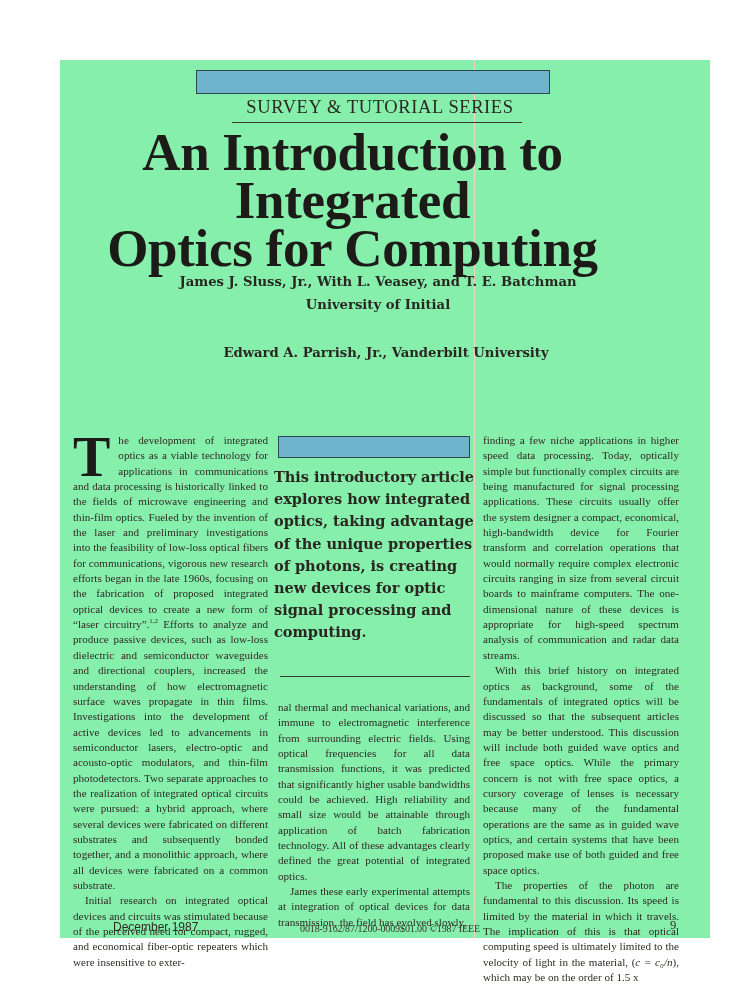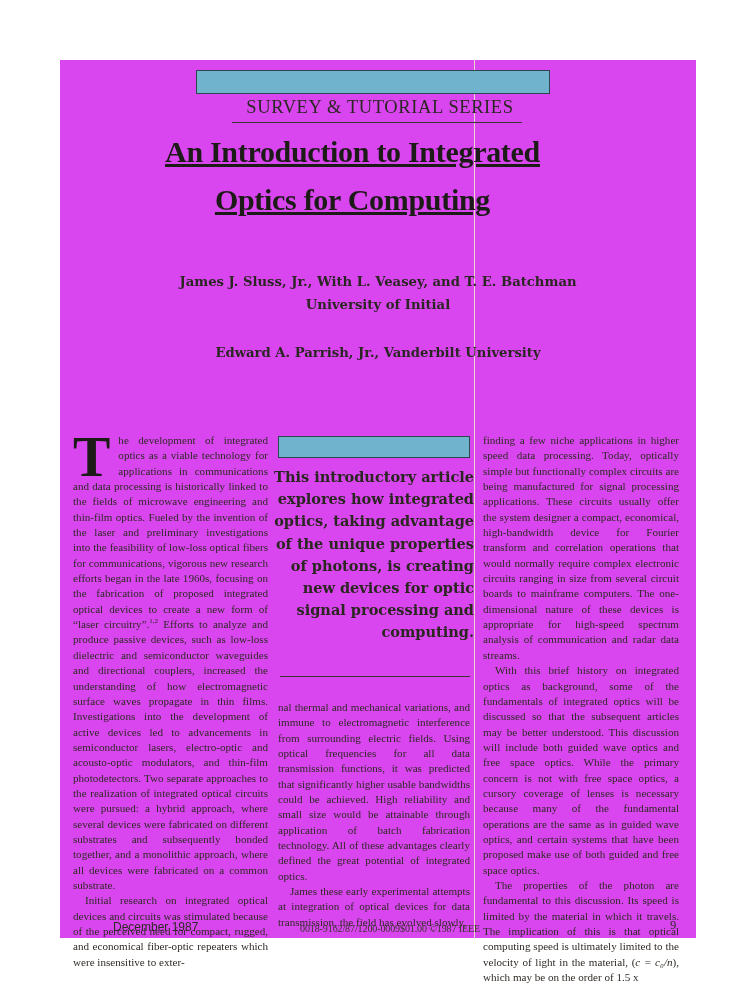--- a/index.html
+++ b/index.html
@@ -1,60 +1,61 @@
 <!DOCTYPE html>
 <html><head>
   <meta charset="utf-8">
   <style>
     html, body { margin:0; padding:0; }
     body { width:755px; height:1000px; background:#ffffff; position:relative; overflow:hidden; }
     .page {
       position:absolute; left:60px; top:60px; width:636px; height:878px;
-      background:#d946ef;
+      background:#86efac;
       font-family:"DejaVu Serif", "Liberation Serif", serif;
       color:#2a2620;
+      padding-left:14px;
     }
     .gutter-line { position:absolute; left:414px; top:0; width:1px; height:878px; background:#ecd8c8; }
     .blue-bar { position:absolute; background:#6fb3cc; border:1.5px solid #2d4650; box-sizing:border-box; }
     .series-bar { left:136px; top:10px; width:354px; height:24px; }
     .series-label {
       position:absolute; left:110px; top:37px; width:420px; text-align:center;
       font-family:"Liberation Serif", serif; font-size:18.5px; letter-spacing:0.6px; color:#2b2823;
     }
     .series-rule { position:absolute; left:112px; top:62px; width:290px; height:1px; background:#3a3630; }
     .title {
       position:absolute; left:0; top:68px; width:585px; text-align:center;
-      font-family:"Liberation Serif", serif; font-weight:bold; font-size:30px; line-height:48px;
-      color:#1d1b18; letter-spacing:-0.3px;text-decoration:underline;
+      font-family:"Liberation Serif", serif; font-weight:bold; font-size:53px; line-height:48px;
+      color:#1d1b18; letter-spacing:-0.3px;
     }
     .authors {
       position:absolute; left:0; top:210px; width:636px; text-align:center;
       font-family:"DejaVu Serif", serif; font-weight:bold; font-size:13.2px; line-height:23px; color:#2a2722;
     }
     .author2 {
-      position:absolute; left:0; top:285px; width:636px; text-align:center;
+      position:absolute; left:8px; top:285px; width:636px; text-align:center;
       font-family:"DejaVu Serif", serif; font-weight:bold; font-size:13.2px; color:#2a2722;
     }
     .col {
       position:absolute; font-family:"Liberation Serif", serif; font-size:11.1px; line-height:15.35px;
       color:#2e2a24; text-align:justify;
     }
     .col p { margin:0; }
     .col p.indent { text-indent:12px; }
     .col1 { left:13px; top:373px; width:195px; }
     .col2 { left:218px; top:640px; width:192px; }
     .col3 { left:423px; top:373px; width:196px; }
     .dropcap {
       float:left; font-family:"Liberation Serif", serif; font-weight:bold;
       font-size:56px; line-height:44px; margin:2px 8px 0 0; color:#1d1b18;
     }
     sup { font-size:7px; line-height:0; }
     .pull-bar { left:218px; top:376px; width:192px; height:22px; }
     .pull-quote {
-      position:absolute; left:214px; top:406px; width:200px; text-align:right;
+      position:absolute; left:214px; top:406px; width:200px; text-align:left;
       font-family:"DejaVu Serif", serif; font-weight:bold; font-size:14.5px; line-height:22.2px; color:#2a2620;
     }
     .pull-rule { position:absolute; left:220px; top:616px; width:190px; height:1px; background:#3a3630; }
     .footer-left { position:absolute; left:13px; top:860px; font-family:Liberation Sans, sans-serif; font-size:12px; color:#2e2a24;margin-left:40px; }
     .footer-center { position:absolute; left:240px; top:863px; font-family:"Liberation Serif", serif; font-size:10px; color:#3a352d; letter-spacing:-0.1px; }
     .footer-right { position:absolute; left:610px; top:858px; font-family:"Liberation Serif", serif; font-size:12.5px; color:#2e2a24; }
     i { font-style:italic; }
   </style>
 </head>
 <body>

